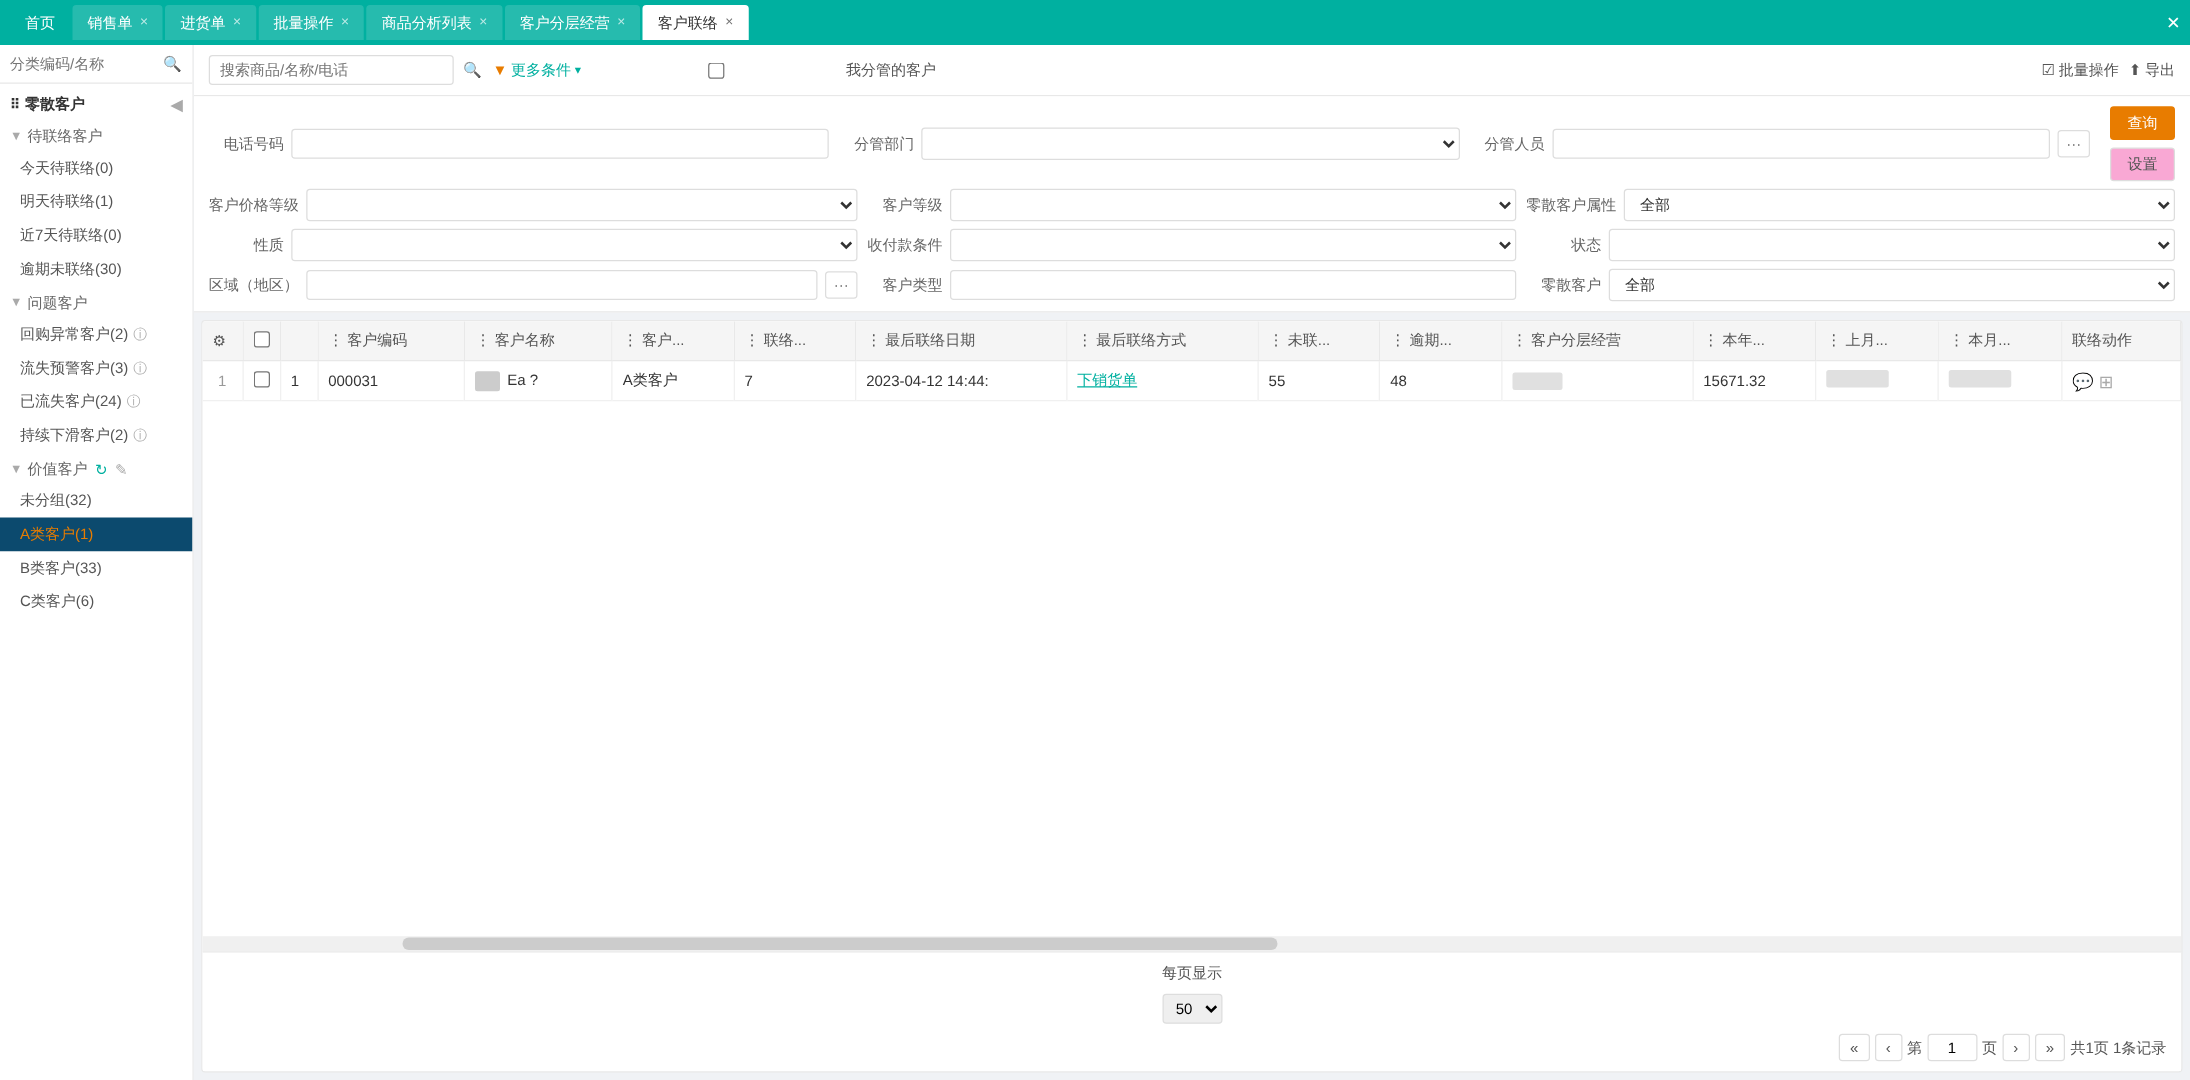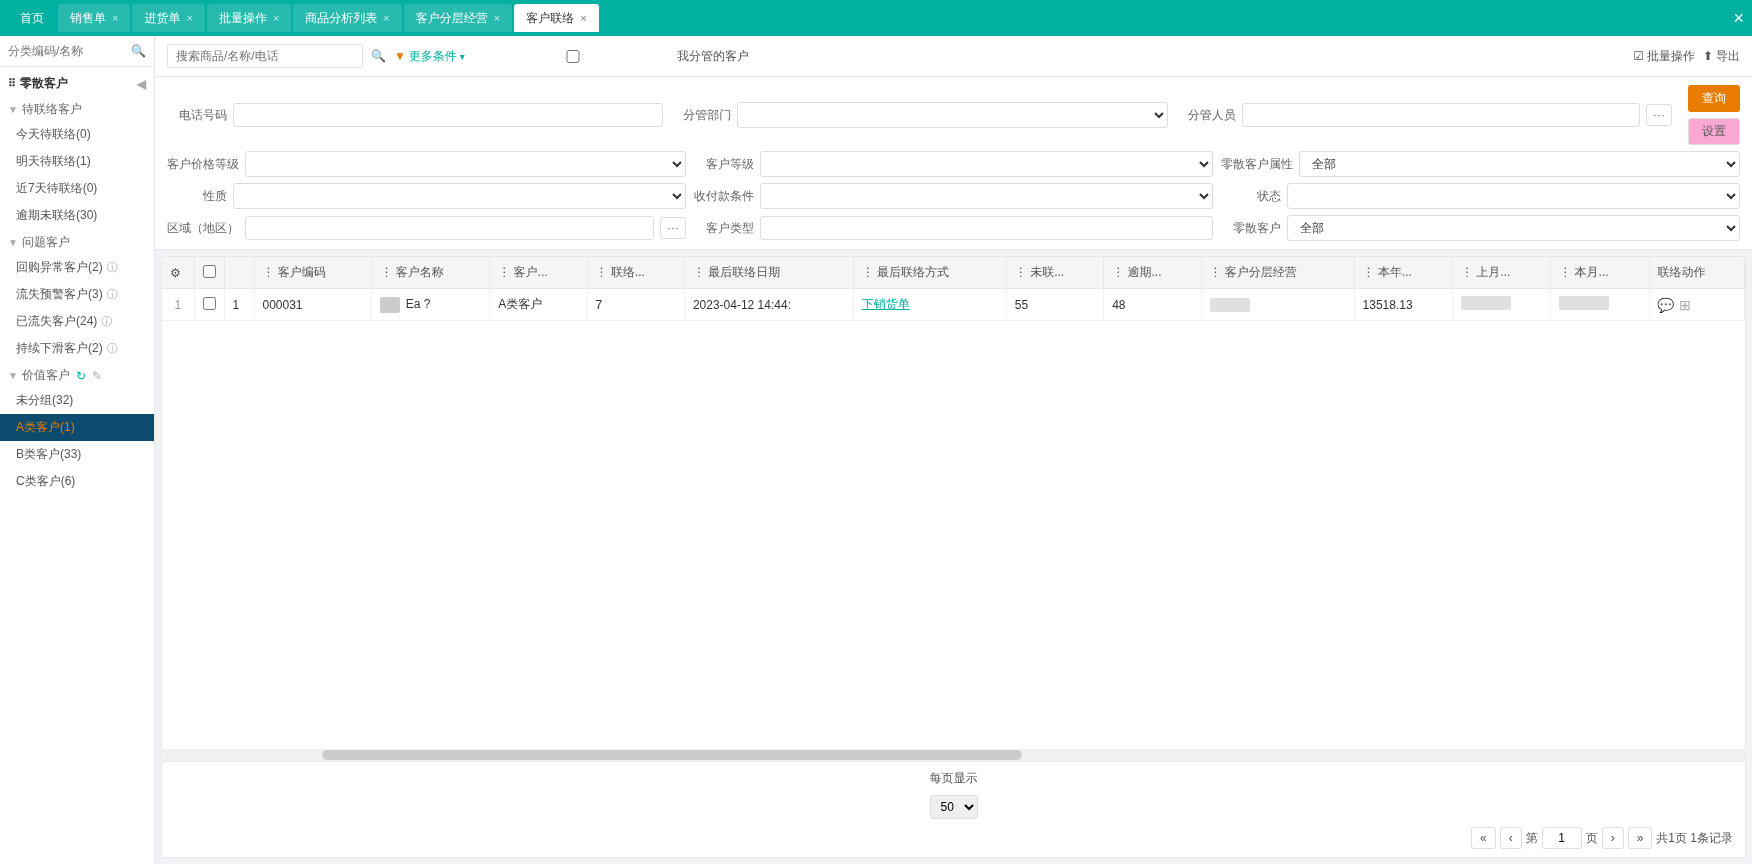--- a/index.html
+++ b/index.html
@@ -562,21 +562,21 @@
               <td>7</td>
               <td>2023-04-12 14:44:</td>
               <td>
                 <span class="link-text">下销货单</span>
               </td>
               <td>55</td>
               <td>48</td>
               <td>
                 <span style="display:inline-block;background:#e0e0e0;width:40px;height:14px;border-radius:2px;vertical-align:middle;"></span>
               </td>
-              <td>13518.13</td>
+              <td>15671.32</td>
               <td>
                 <span style="display:inline-block;background:#e0e0e0;width:50px;height:14px;border-radius:2px;"></span>
               </td>
               <td>
                 <span style="display:inline-block;background:#e0e0e0;width:50px;height:14px;border-radius:2px;"></span>
               </td>
               <td>
                 <div class="action-icons">
                   <span class="action-icon">💬</span>
                   <span class="action-icon">⊞</span>

